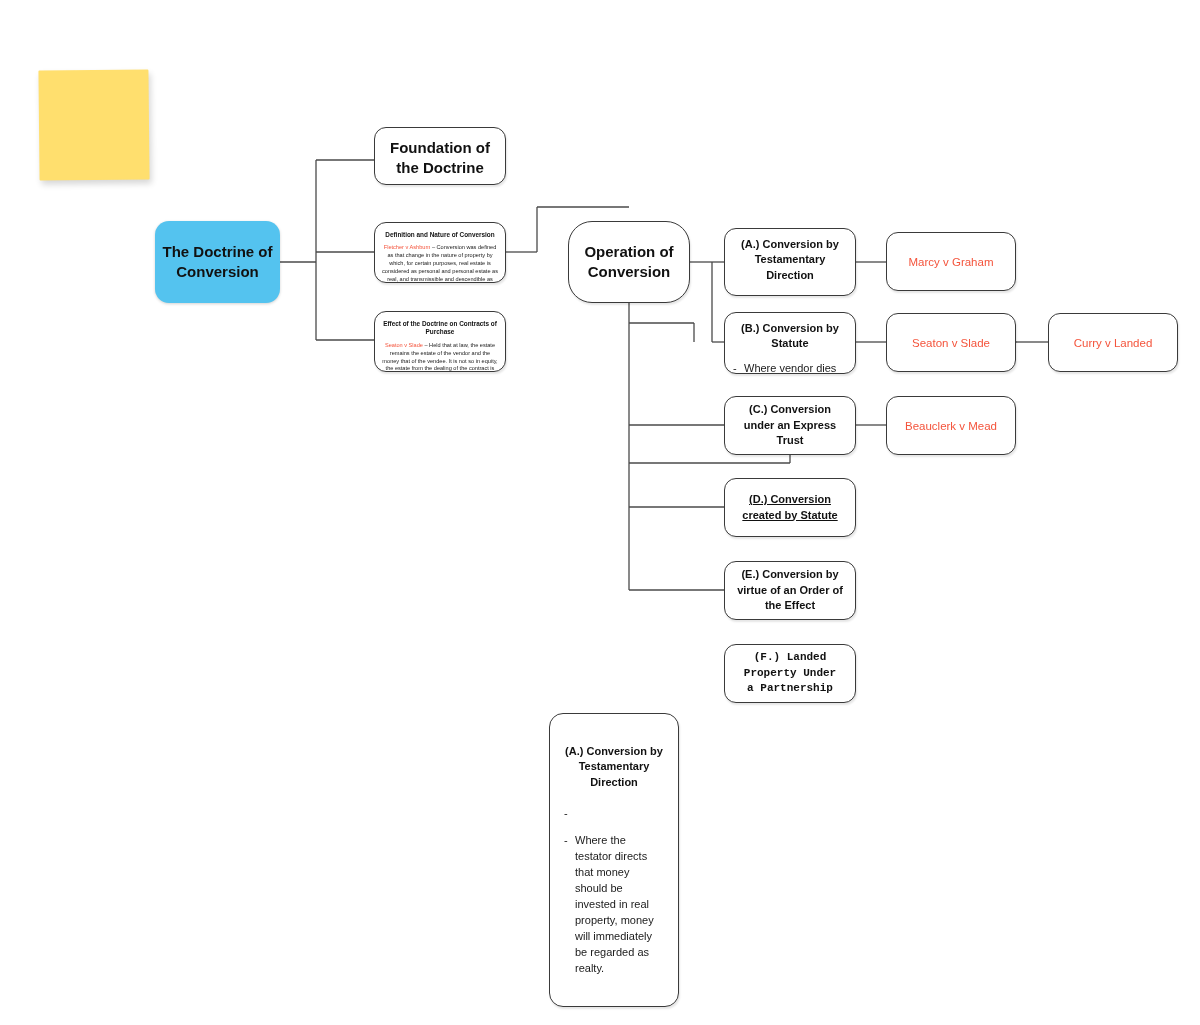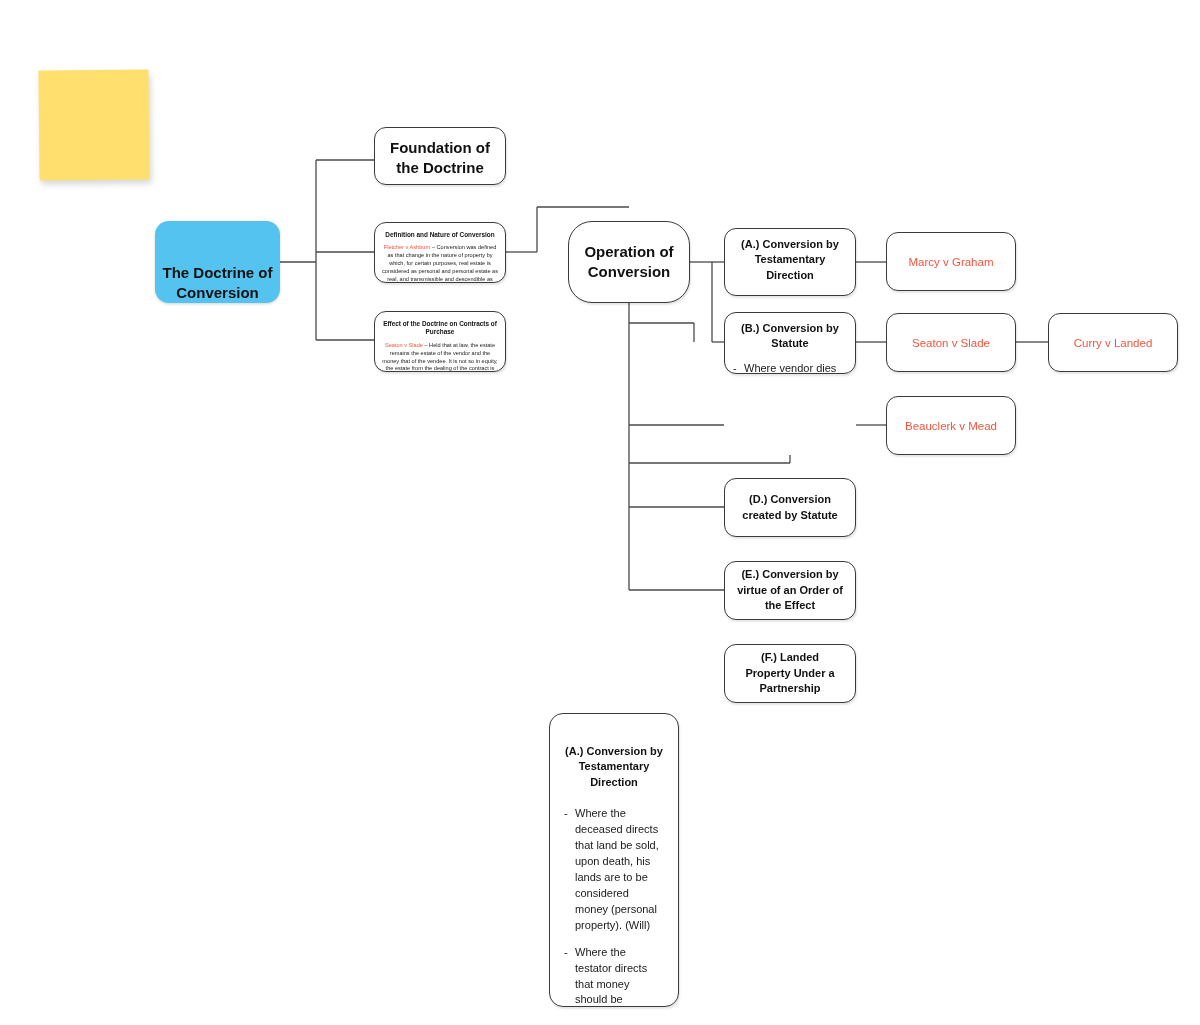--- a/index.html
+++ b/index.html
@@ -43,21 +43,21 @@
     border-radius: 1px;
     box-shadow: 2px 4px 6px rgba(0,0,0,0.16);
     transform: rotate(-0.6deg);
   }
   .blue-node {
     background: #54c3ef;
     border: none;
     border-radius: 14px;
     box-shadow: 0 1px 3px rgba(0,0,0,0.18);
     display: flex;
-    align-items: flex-end;
+    align-items: center;
     justify-content: center;
   }
   .blue-title {
     color: #111111;
     font-size: 15px;
     font-weight: 700;
     text-align: center;
     line-height: 1.35;
   }
   .op-node {
@@ -247,31 +247,34 @@
       <div class="cat-title">(B.) Conversion by Statute</div>
       <div class="bullets">
         <div class="bullet">
           <span class="dash">-</span>
           <span class="btxt">Where vendor dies before</span>
         </div>
       </div>
     </div>
   </div>
 
+  <div class="node cat-node case-node" style="left:724px; top:396px; width:132px; height:59px;">
+    <div class="cat-title" style="margin:0; padding:0 8px;">(C.) Conversion under an Express Trust</div>
+  </div>
 
   <div class="node cat-node case-node" style="left:724px; top:478px; width:132px; height:59px;">
-    <div class="cat-title" style="margin:0; padding:0 8px;">(D.) Conversion created by Statute</div>
+    <div class="cat-title" style="margin:0; padding:0 8px;text-decoration:underline;">(D.) Conversion created by Statute</div>
   </div>
 
   <div class="node cat-node case-node" style="left:724px; top:561px; width:132px; height:59px;">
     <div class="cat-title" style="margin:0; padding:0 8px;">(E.) Conversion by virtue of an Order of the Effect</div>
   </div>
 
   <div class="node cat-node case-node" style="left:724px; top:644px; width:132px; height:59px;">
-    <div class="cat-title" style="margin:8px; padding:0 8px;">(F.) Landed Property Under a Partnership</div>
+    <div class="cat-title" style="margin:8px; padding:0 8px;font-family:Liberation Mono, monospace;">(F.) Landed Property Under a Partnership</div>
   </div>
 
   <div class="node case-node" style="left:886px; top:232px; width:130px; height:59px;">
     <div class="case-label">Marcy v Graham</div>
   </div>
 
   <div class="node case-node" style="left:886px; top:313px; width:130px; height:59px;">
     <div class="case-label">Seaton v Slade</div>
   </div>
 
@@ -282,21 +285,20 @@
   <div class="node case-node" style="left:886px; top:396px; width:130px; height:59px;">
     <div class="case-label">Beauclerk v Mead</div>
   </div>
 
   <div class="node detail-node" style="left:549px; top:713px; width:130px; height:294px; border-radius:14px;">
     <div class="node-inner" style="padding:4px 10px;">
       <div class="d-title">(A.) Conversion by Testamentary Direction</div>
       <div class="bullets">
         <div class="bullet">
           <span class="dash">-</span>
-          <span class="btxt">Where the deceased directs that land be sold, upon death, his lands are to be considered money (personal property). (Will)</span>
         </div>
         <div class="bullet">
           <span class="dash">-</span>
           <span class="btxt">Where the testator directs that money should be invested in real property, money will immediately be regarded as realty.</span>
         </div>
 
       </div>
     </div>
   </div>
 

